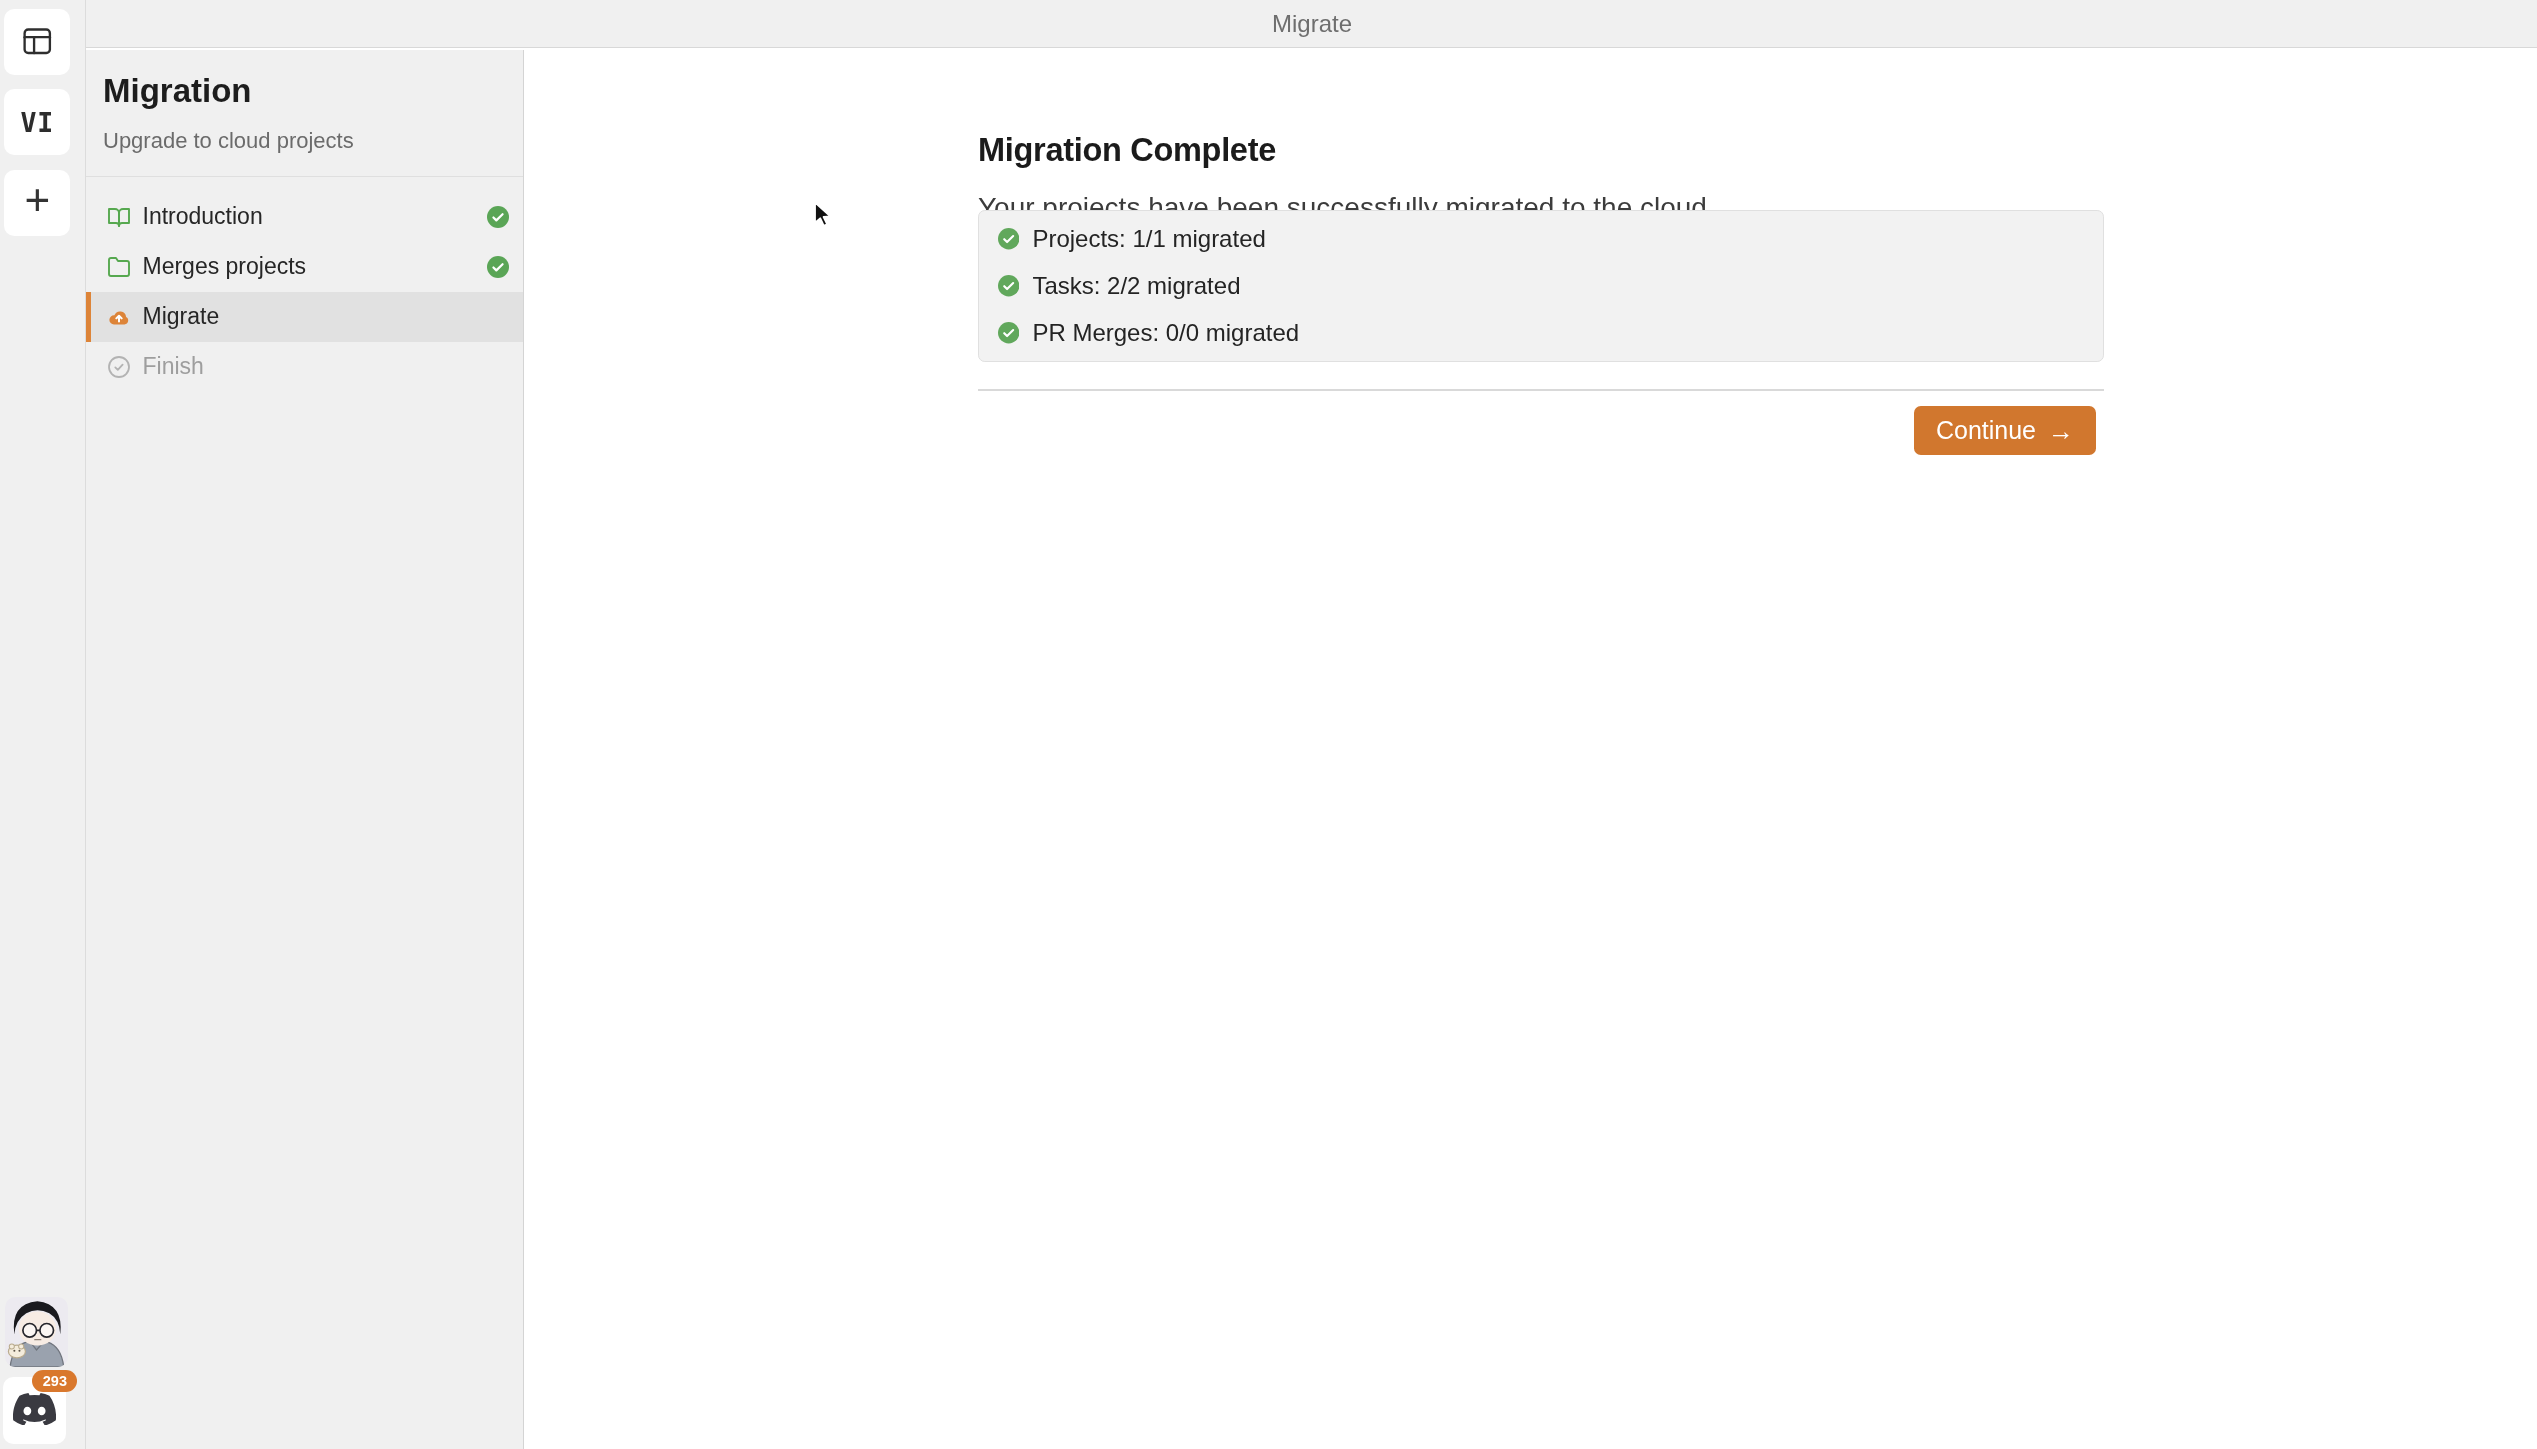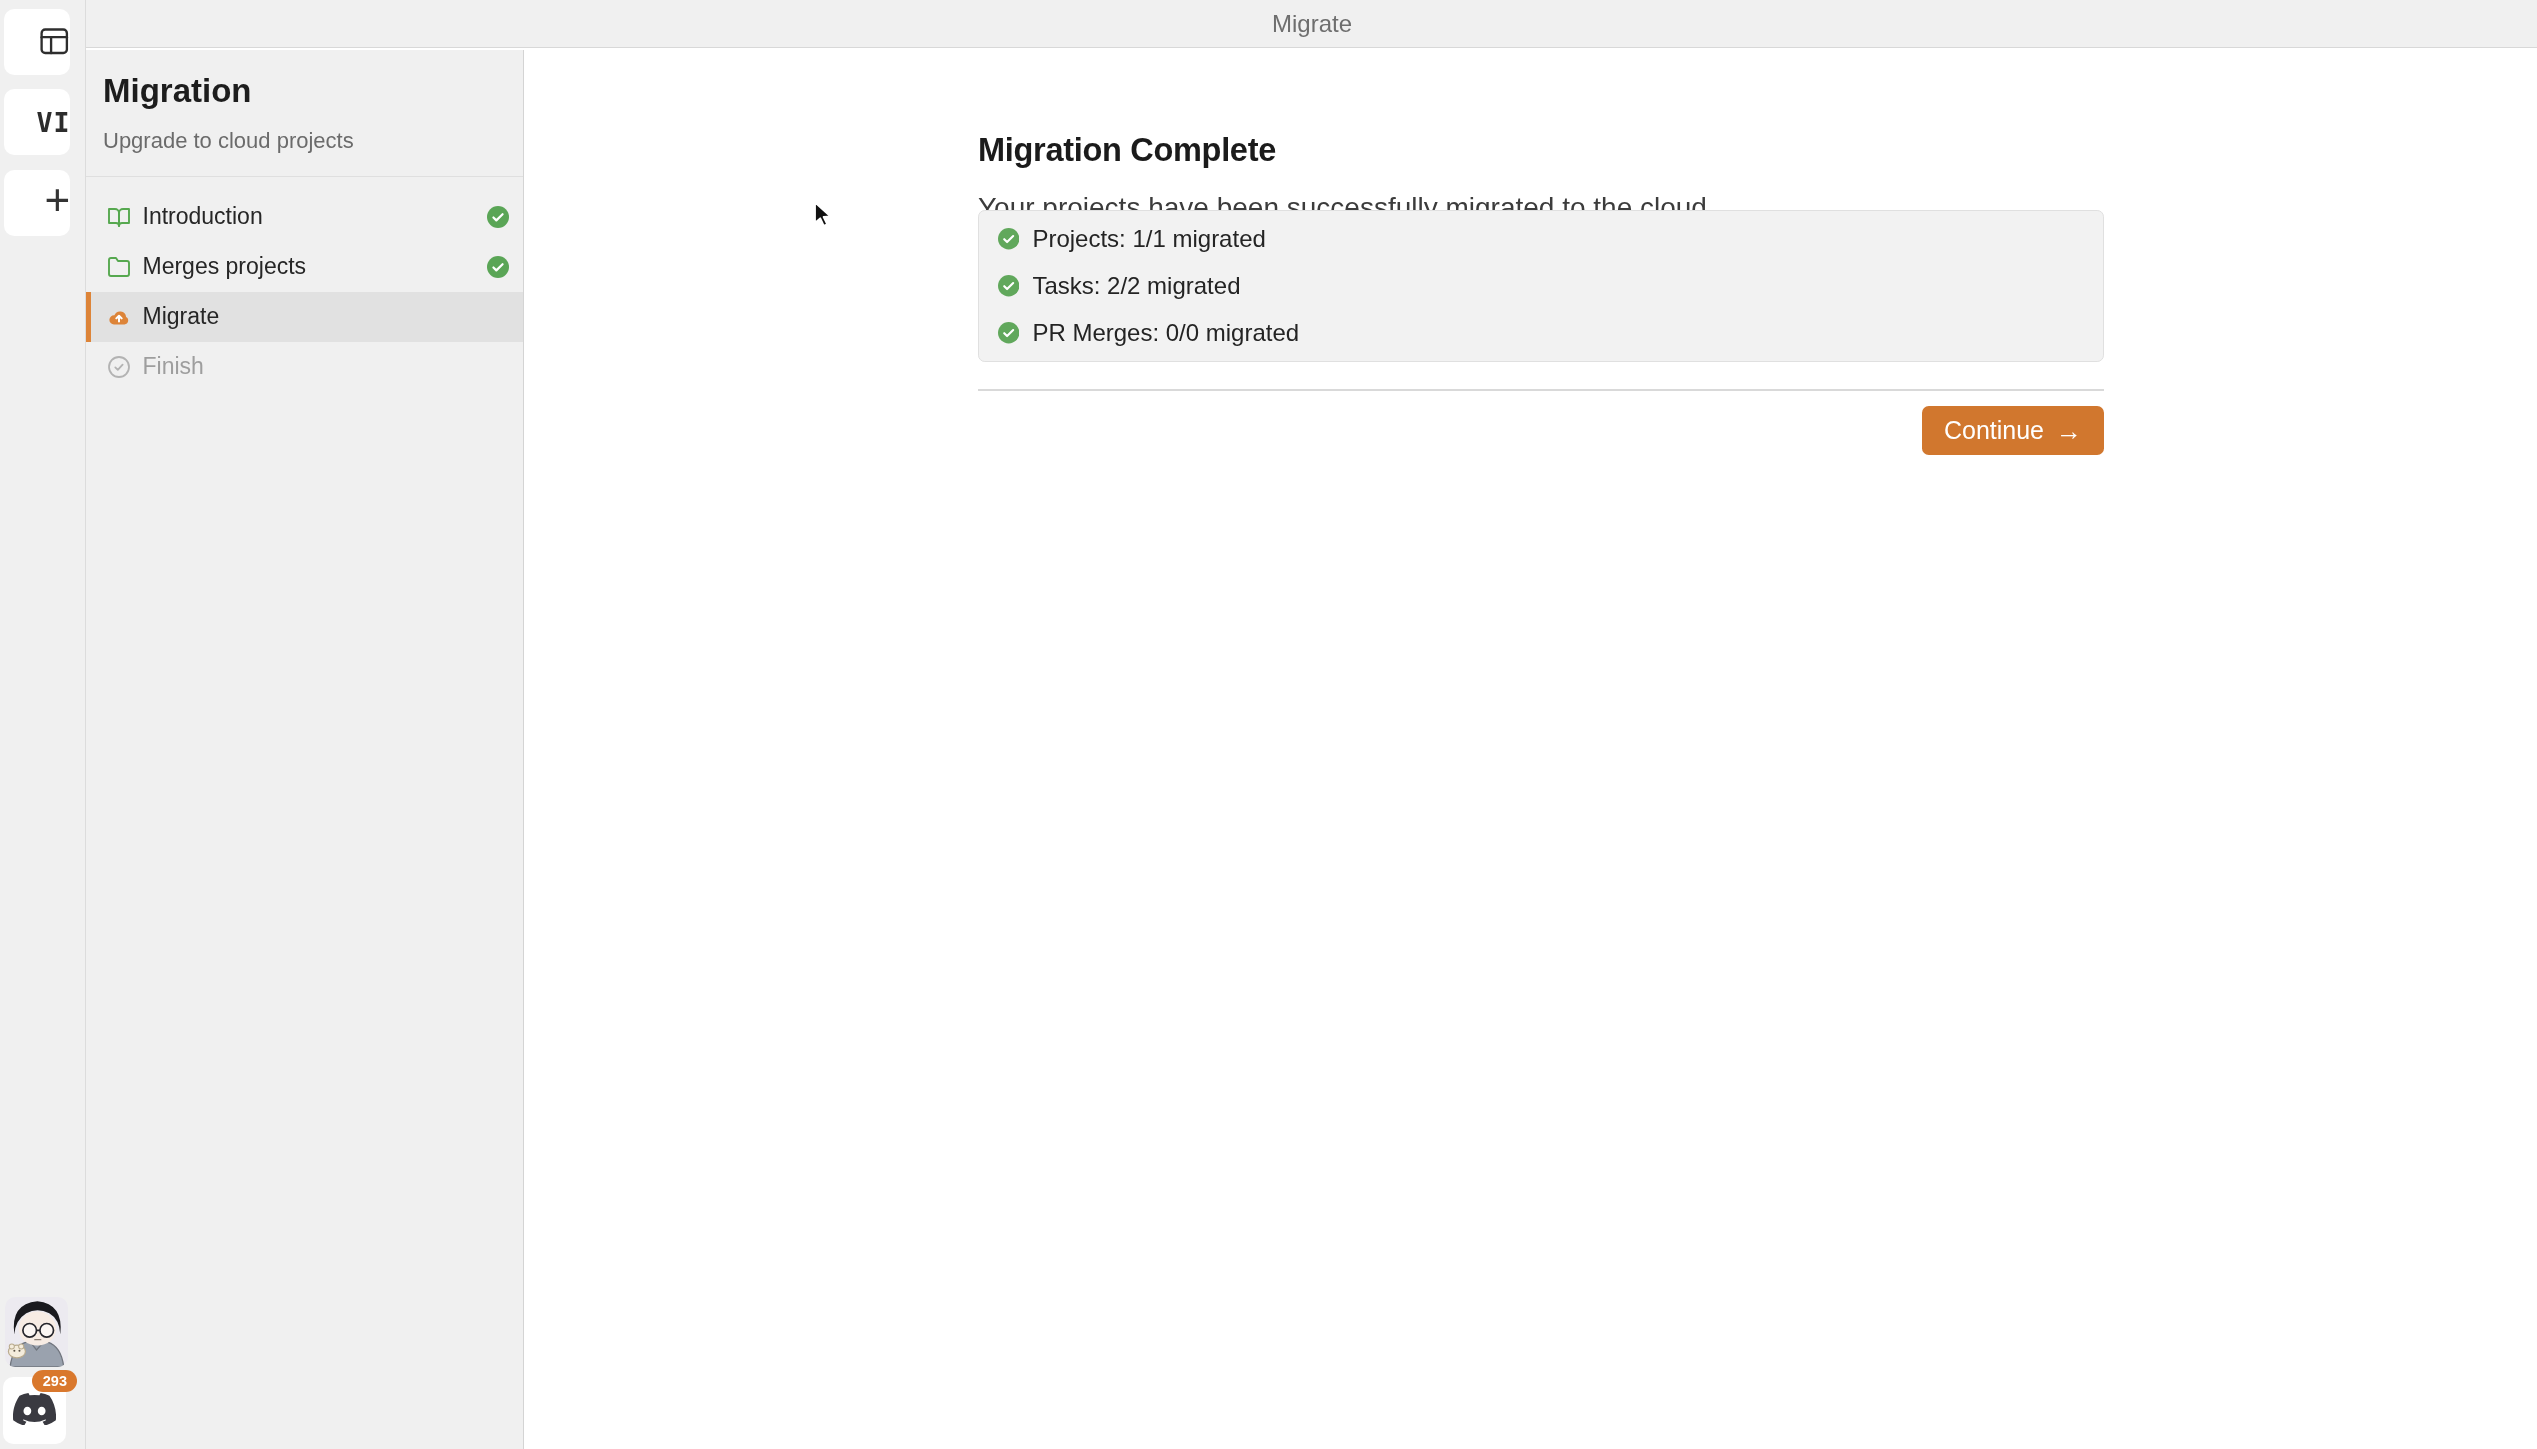--- a/index.html
+++ b/index.html
@@ -5,21 +5,21 @@
   * { margin:0; padding:0; box-sizing:border-box; }
   html,body { background:#ffffff; }
   body { font-family:"Liberation Sans","DejaVu Sans",sans-serif; }
 
   .screen { position:relative; width:2538px; height:1449px; background:#ffffff; overflow:hidden; }
 
   
   .rail { position:absolute; left:0; top:0; width:86px; height:1449px;
           background:#f0f0f0; border-right:1.7px solid #dcdcdc; z-index:6; }
   .rail-btn { position:absolute; left:4.3px; width:66px; height:66px; background:#ffffff;
-              border-radius:10.3px; display:flex; align-items:center; justify-content:flex-end;
+              border-radius:10.3px; display:flex; align-items:center; justify-content:center;
               cursor:pointer; }
   .rail-btn.b1 { top:9.4px; }
   .rail-btn.b2 { top:89px; }
   .rail-btn.b3 { top:170px; }
   .workspace-initials { font-family:"DejaVu Sans Mono","Liberation Mono",monospace;
                         font-size:26.5px; font-weight:700; color:#2d2d2d; letter-spacing:0.9px; }
   .plus-glyph { font-size:44px; font-weight:200; color:#333333; line-height:1; margin-top:-5.1px; }
 
   .avatar-tile { position:absolute; left:5.1px; top:1297px; width:63px; height:70px;
                  border-radius:10.3px; overflow:hidden; cursor:pointer; }
@@ -67,21 +67,21 @@
   .results-box { position:absolute; top:160px; left:0; width:1126px; height:152px;
                  background:#f2f2f2; border:1.7px solid #e0e0e0; border-radius:6.8px;
                  display:flex; flex-direction:column; justify-content:center; gap:19px;
                  padding:0 19px; }
   .result-row { display:flex; align-items:center; gap:13px; }
   .result-check { width:21.4px; height:21.4px; flex:0 0 21.4px; }
   .result-text { font-size:24px; color:#242424; }
 
   .content-divider { position:absolute; top:339px; left:0; width:1126px; height:1.7px;
                      background:#d9d9d9; }
-  .continue-btn { position:absolute; top:356px; right:0; height:49px; background:#d1772e;
+  .continue-btn { position:absolute; top:356px; right:8px; height:49px; background:#d1772e;
                   border:none; border-radius:6.8px; color:#ffffff; display:flex;
                   align-items:center; gap:12px; padding:0 22px; font-size:25px;
                   font-family:inherit; cursor:pointer; }
   .continue-arrow { font-size:26px; line-height:1; }
 
   
   .cursor { position:absolute; left:812px; top:201px; z-index:20; pointer-events:none; }
 </style>
 </head>
 <body>

